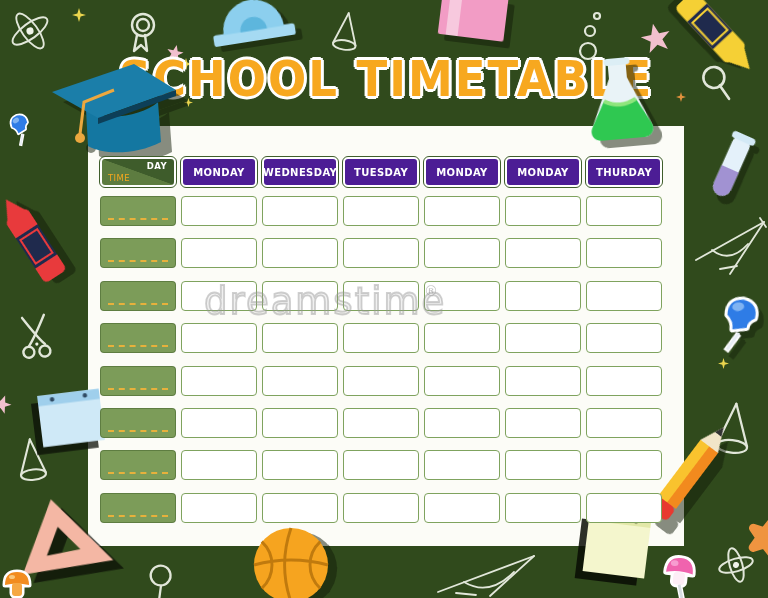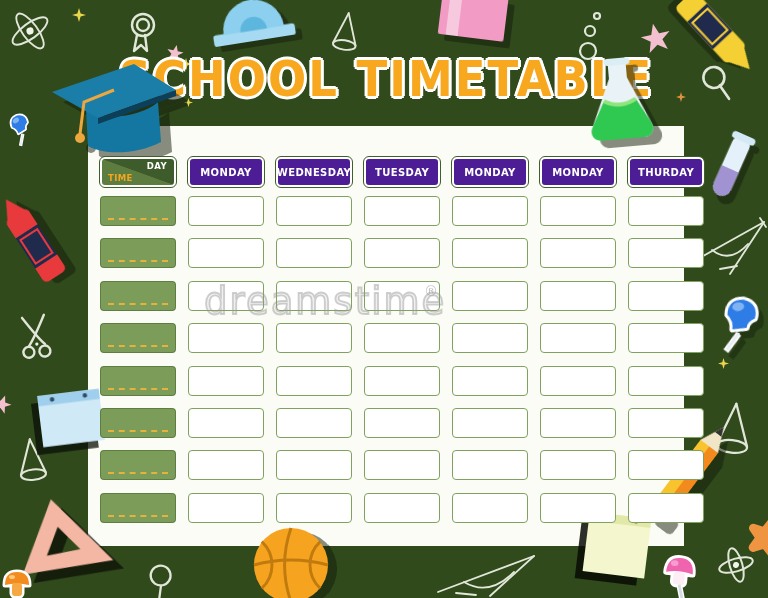--- a/index.html
+++ b/index.html
@@ -11,28 +11,28 @@
   .card{position:absolute;left:88px;top:126px;width:596px;height:420px;background:#fcfcf7;z-index:1;}
 
   
   .title{position:absolute;left:88px;top:52px;width:596px;text-align:center;z-index:2;
     font-size:45px;font-weight:800;letter-spacing:2px;color:#f7a81f;transform:scaleY(1.12);
     text-shadow:3px 0 0 #fff,-3px 0 0 #fff,0 3px 0 #fff,0 -3px 0 #fff,
       2px 2px 0 #fff,-2px -2px 0 #fff,2px -2px 0 #fff,-2px 2px 0 #fff;}
 
   
   .tt{position:absolute;left:100px;top:157px;z-index:3;}
-  .tt-header,.tt-row{display:grid;grid-template-columns:repeat(7,76px);column-gap:12px;}
+  .tt-header,.tt-row{display:grid;grid-template-columns:repeat(7,76px);column-gap:5px;}
   .tt-row{margin-top:12.4px;}
   .tt-body .tt-row:first-child{margin-top:9px;}
   .th{height:30px;border-radius:5px;background:#4c1d95;border:2px solid #fff;outline:1.5px solid #3f5e2b;
     display:flex;align-items:center;justify-content:center;color:#fff;font-weight:bold;font-size:10px;letter-spacing:.4px;}
   .th.corner{background:linear-gradient(to top right,#5d7c40 49.4%,#3e5c2b 50.6%);position:relative;}
   .corner-day{position:absolute;top:2px;right:7px;font-size:8.5px;font-weight:bold;color:#fff;}
-  .corner-time{position:absolute;bottom:2px;left:6px;font-size:8.5px;font-weight:bold;color:#f2a71e;}
+  .corner-time{position:absolute;bottom:2px;left:6px;font-size:8.5px;font-weight:normal;color:#f2a71e;}
   .cell{height:30px;border-radius:4px;}
   .cell.time{background:#7c9c59;border:1px solid rgba(50,80,30,.4);position:relative;}
   .cell.time::after{content:"";position:absolute;left:7px;right:7px;bottom:5px;border-bottom:2px dashed #e7b13c;}
   .cell.day{background:#fff;border:1.6px solid #7fa35e;}
 
   
   .wm{position:absolute;left:204px;top:280px;z-index:6;font-size:37px;font-weight:normal;letter-spacing:2px;
     color:rgba(150,150,150,.14);-webkit-text-stroke:1.8px rgba(150,150,150,.45);}
   .wm-reg{position:absolute;left:424px;top:283px;z-index:6;font-size:14px;color:rgba(150,150,150,.55);}
 

